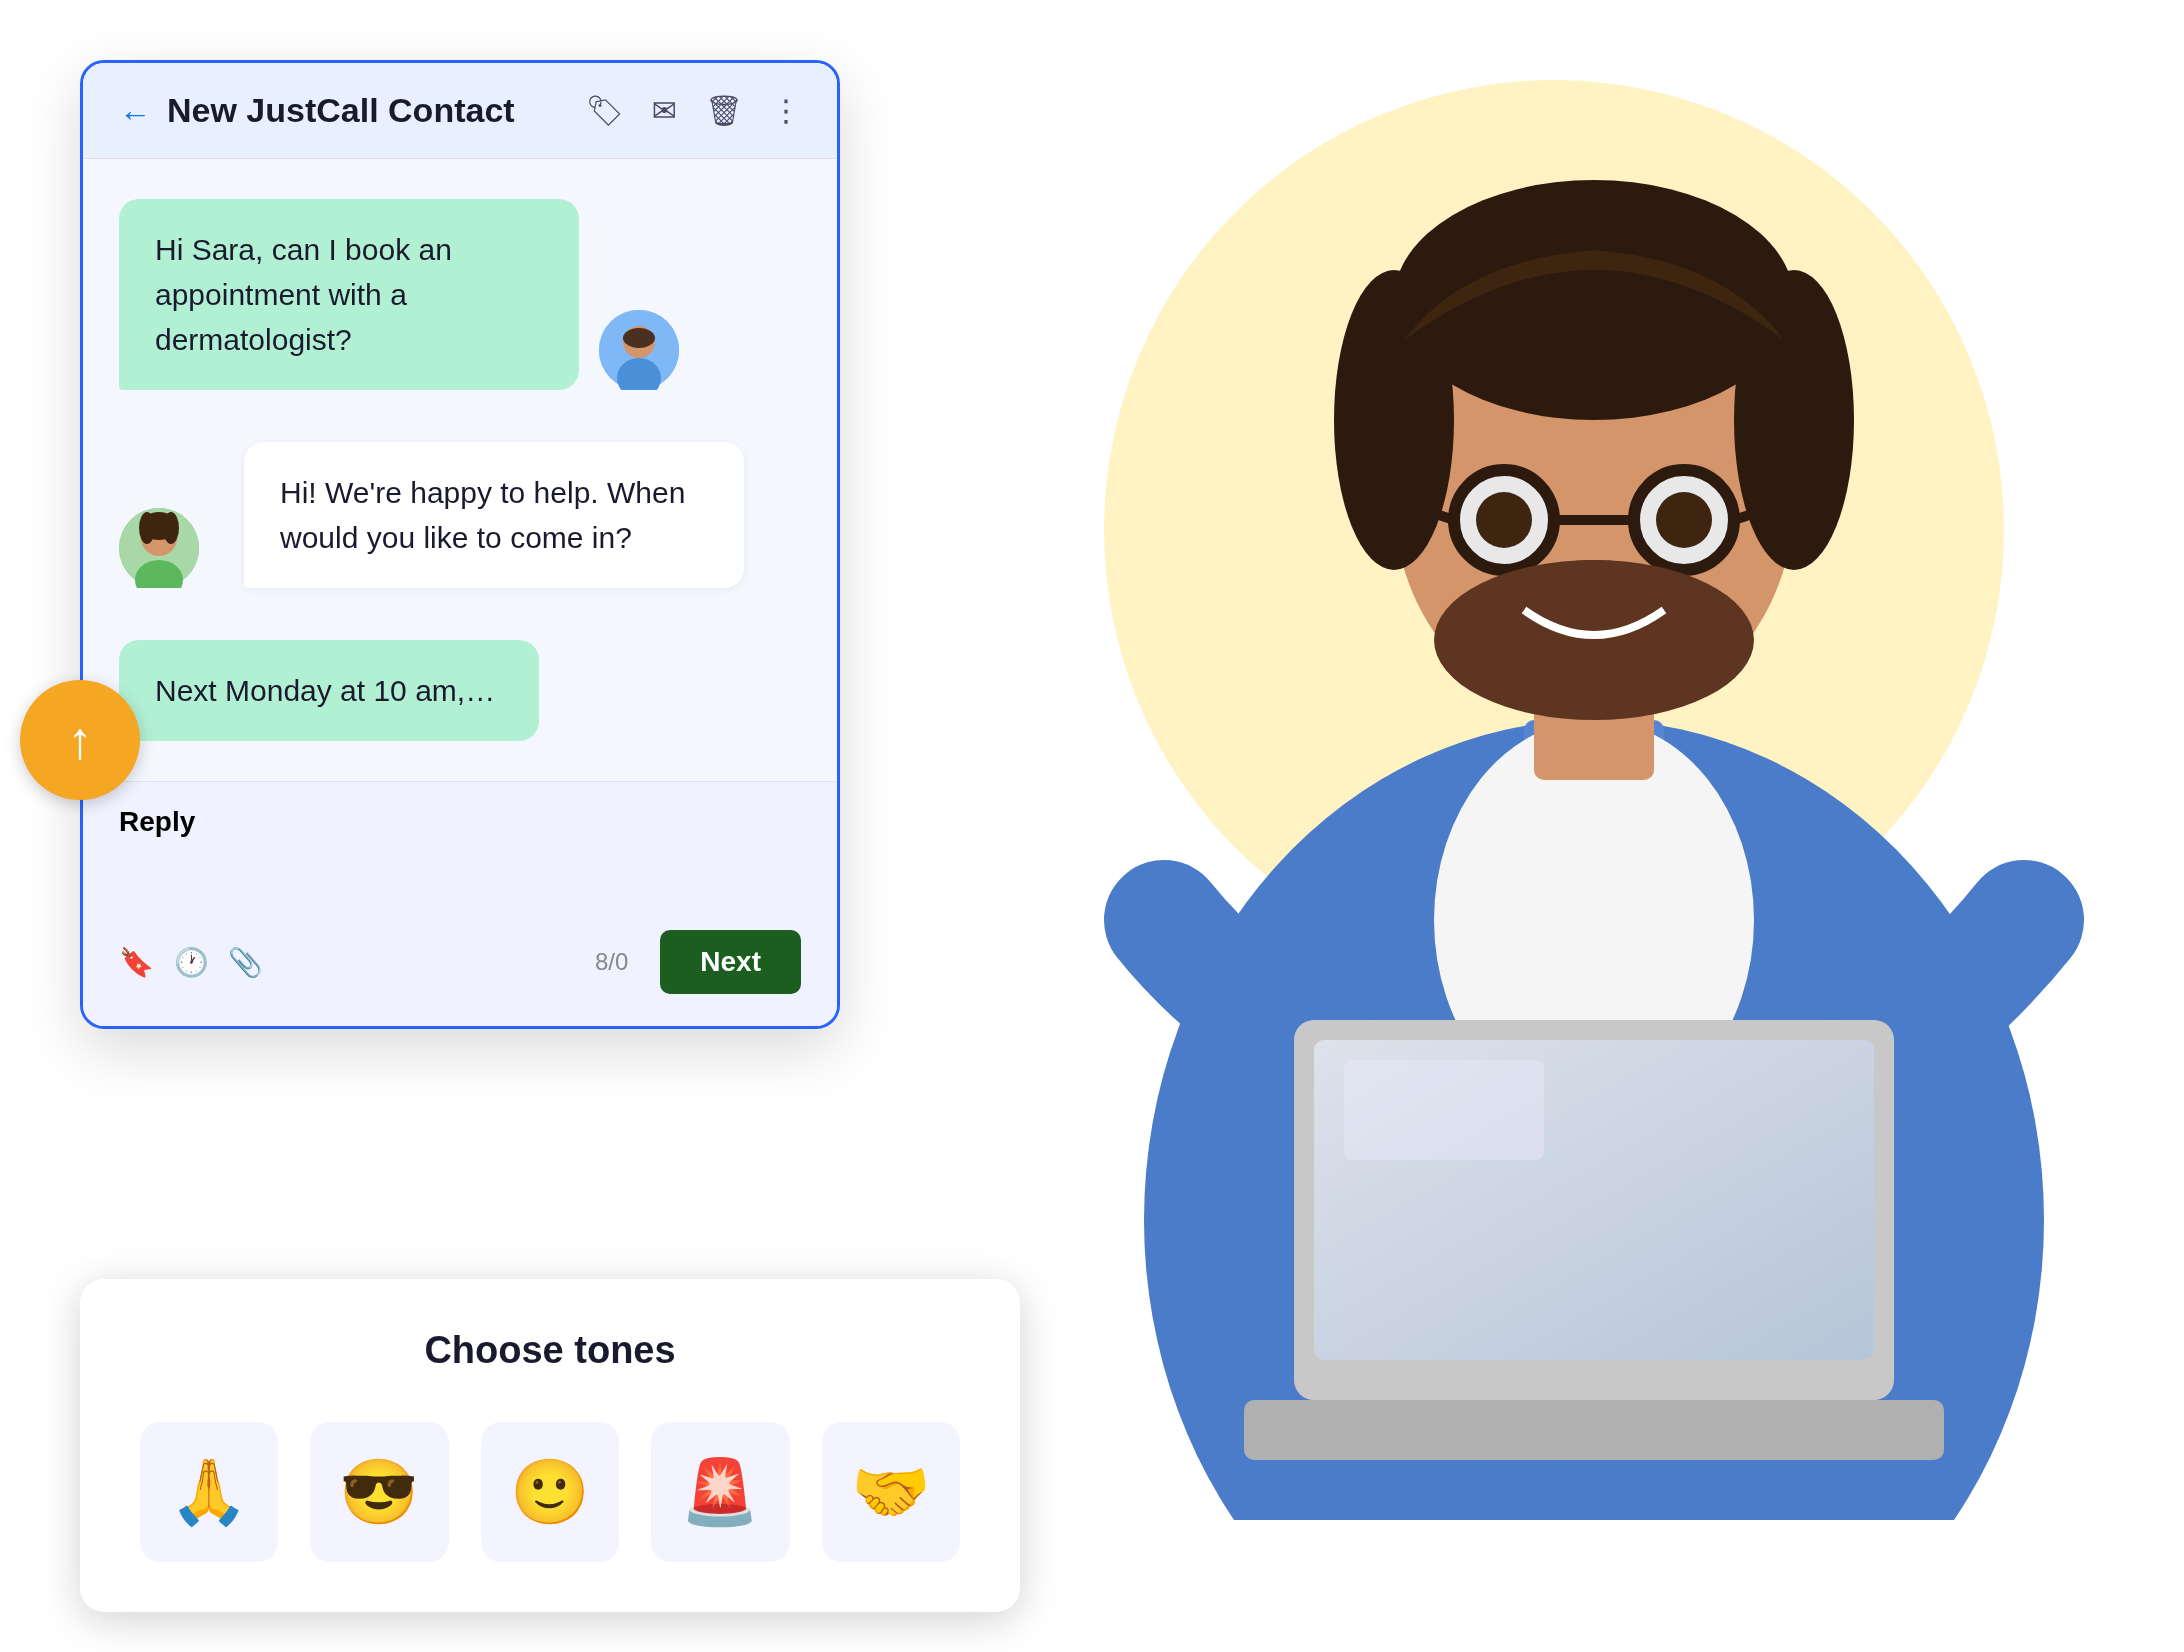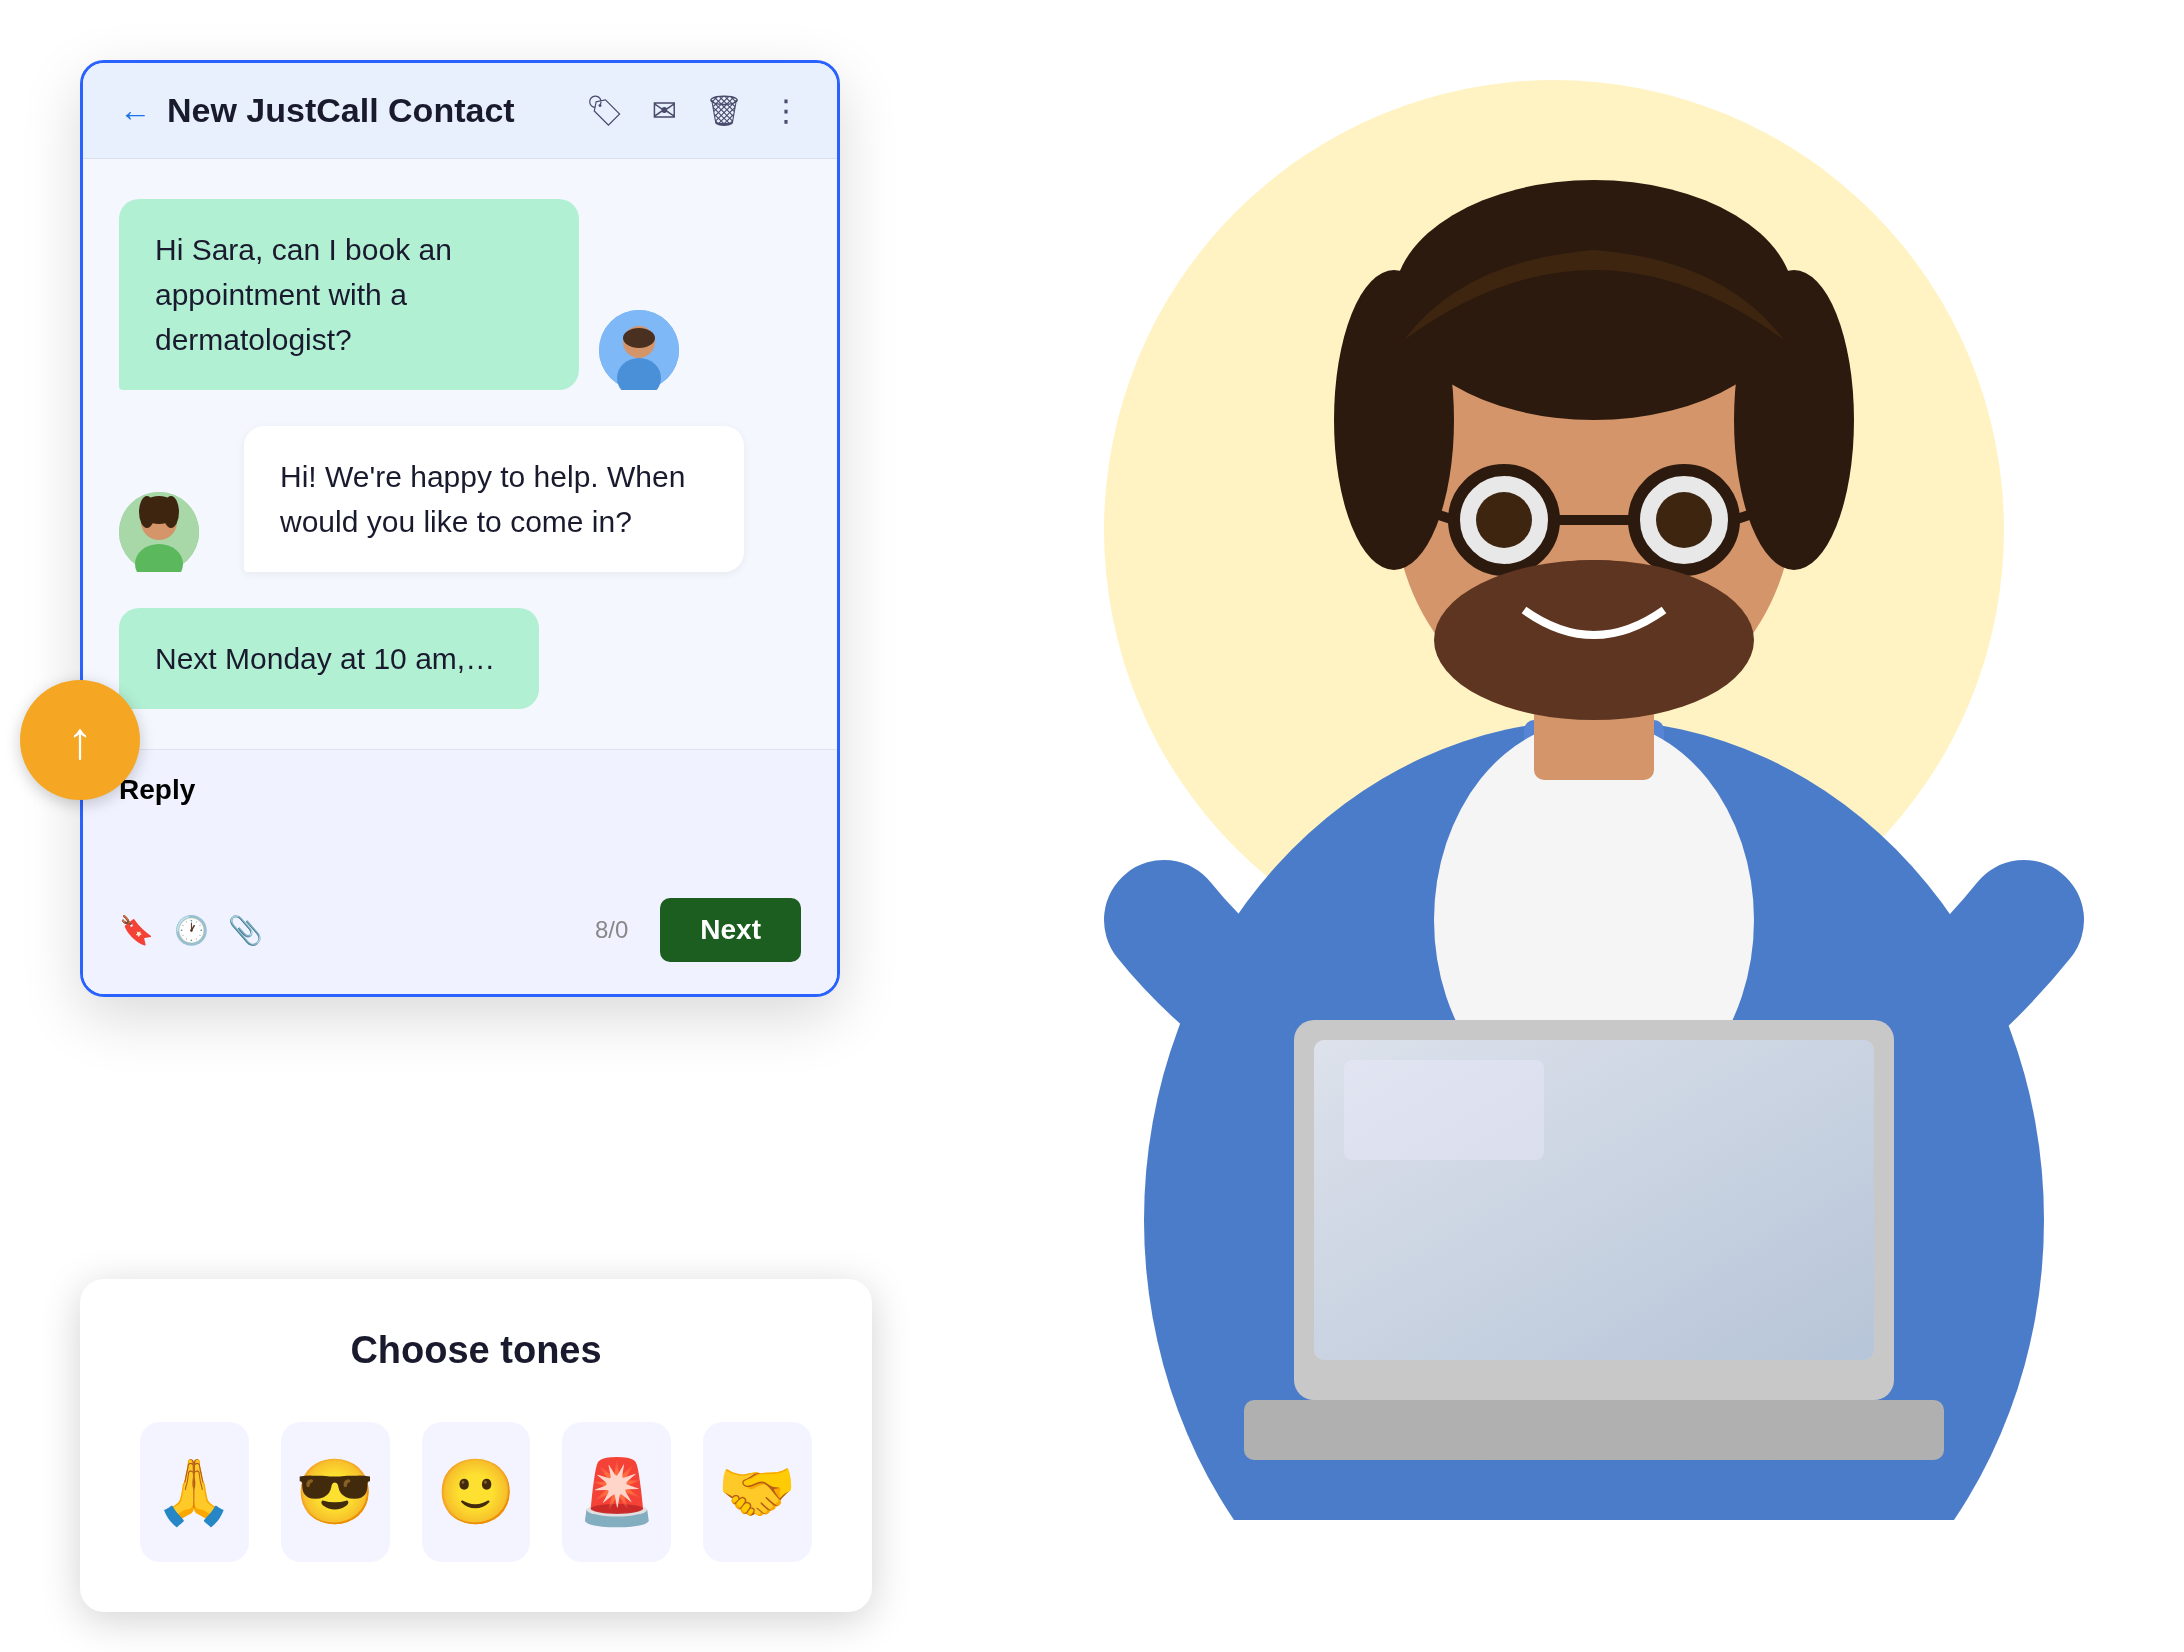--- a/index.html
+++ b/index.html
@@ -87,21 +87,21 @@
       font-size: 30px;
     }
 
     
     .chat-body {
       background: #f5f7ff;
       padding: 40px 36px;
       min-height: 560px;
       display: flex;
       flex-direction: column;
-      gap: 36px;
+      gap: 52px;
     }
 
     
     .msg-row-right {
       display: flex;
       justify-content: flex-start;
       align-items: flex-end;
       gap: 20px;
     }
 
@@ -249,21 +249,21 @@
       color: #ffffff;
       font-size: 52px;
       font-weight: bold;
     }
 
     
     .tones-panel {
       position: absolute;
       left: 80px;
       bottom: 40px;
-      width: 792px;
+      width: 940px;
       background: #ffffff;
       border-radius: 24px;
       box-shadow: 0 8px 40px rgba(0,0,0,0.18);
       padding: 50px 60px;
       z-index: 12;
     }
 
     .tones-title {
       font-size: 38px;
       font-weight: 700;

